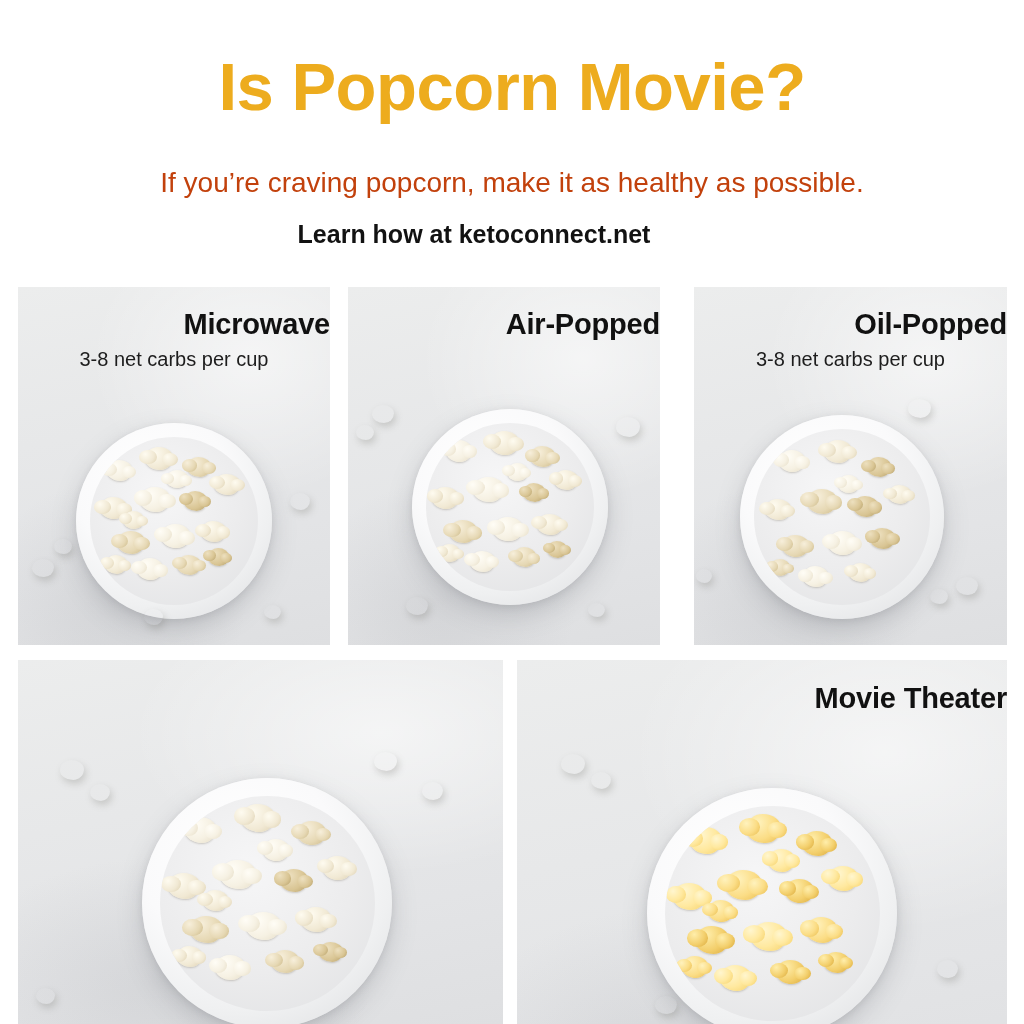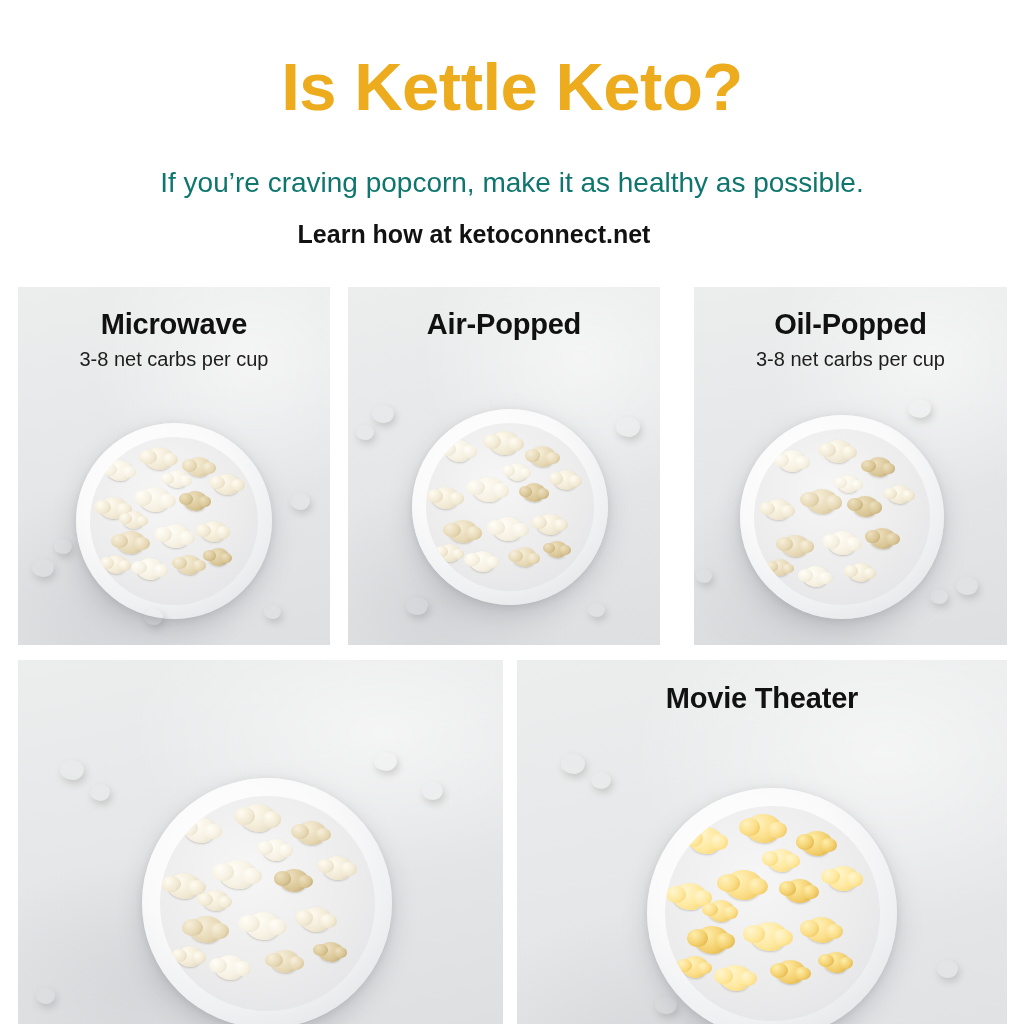--- a/index.html
+++ b/index.html
@@ -38,21 +38,21 @@
     color: #edac1e;
     line-height: 1.05;
     white-space: nowrap;
   }
 
   .subtitle {
     position: absolute;
     top: 166px; left: 0; width: 1024px;
     font-size: 28px;
     font-weight: normal;
-    color: #0f766e;
+    color: #c2410c;
     line-height: 1.2;
   }
 
   .cta {
     position: absolute;
     top: 219px; left: 0; width: 948px;
     font-size: 25px;
     font-weight: bold;
     color: #121212;
     line-height: 1.2;
@@ -77,20 +77,21 @@
     text-align: center;
     z-index: 6;
   }
   .card-title {
     font-size: 29px;
     font-weight: bold;
     color: #111111;
     letter-spacing: -0.2px;
     line-height: 1.15;
     white-space: nowrap;
+    text-align: right;
   }
   .card-sub {
     margin-top: 7px;
     font-size: 20px;
     font-weight: normal;
     color: #1d1d1d;
     line-height: 1.15;
     white-space: nowrap;
   }
   .card-top-1 .card-label,
@@ -174,21 +175,21 @@
   }
   .loose::before { width: 60%; height: 60%; left: -20%; top: 14%; }
   .loose::after  { width: 55%; height: 55%; right: -16%; top: 30%; }
 </style>
 </head>
 <body>
 
 <div id="infographic">
 
   <div class="header">
-    <div class="main-title">Is Kettle Keto?</div>
+    <div class="main-title">Is Popcorn Movie?</div>
     <div class="subtitle">If you’re craving popcorn, make it as healthy as possible.</div>
     <div class="cta">Learn how at ketoconnect.net</div>
   </div>
 
   <div class="card card-top-1">
     <div class="photo-wash"></div>
 
     <div class="bowl" style="left:58px; top:136px; width:196px; height:196px;">
       <div class="bowl-inner">
         <div class="kernels">

